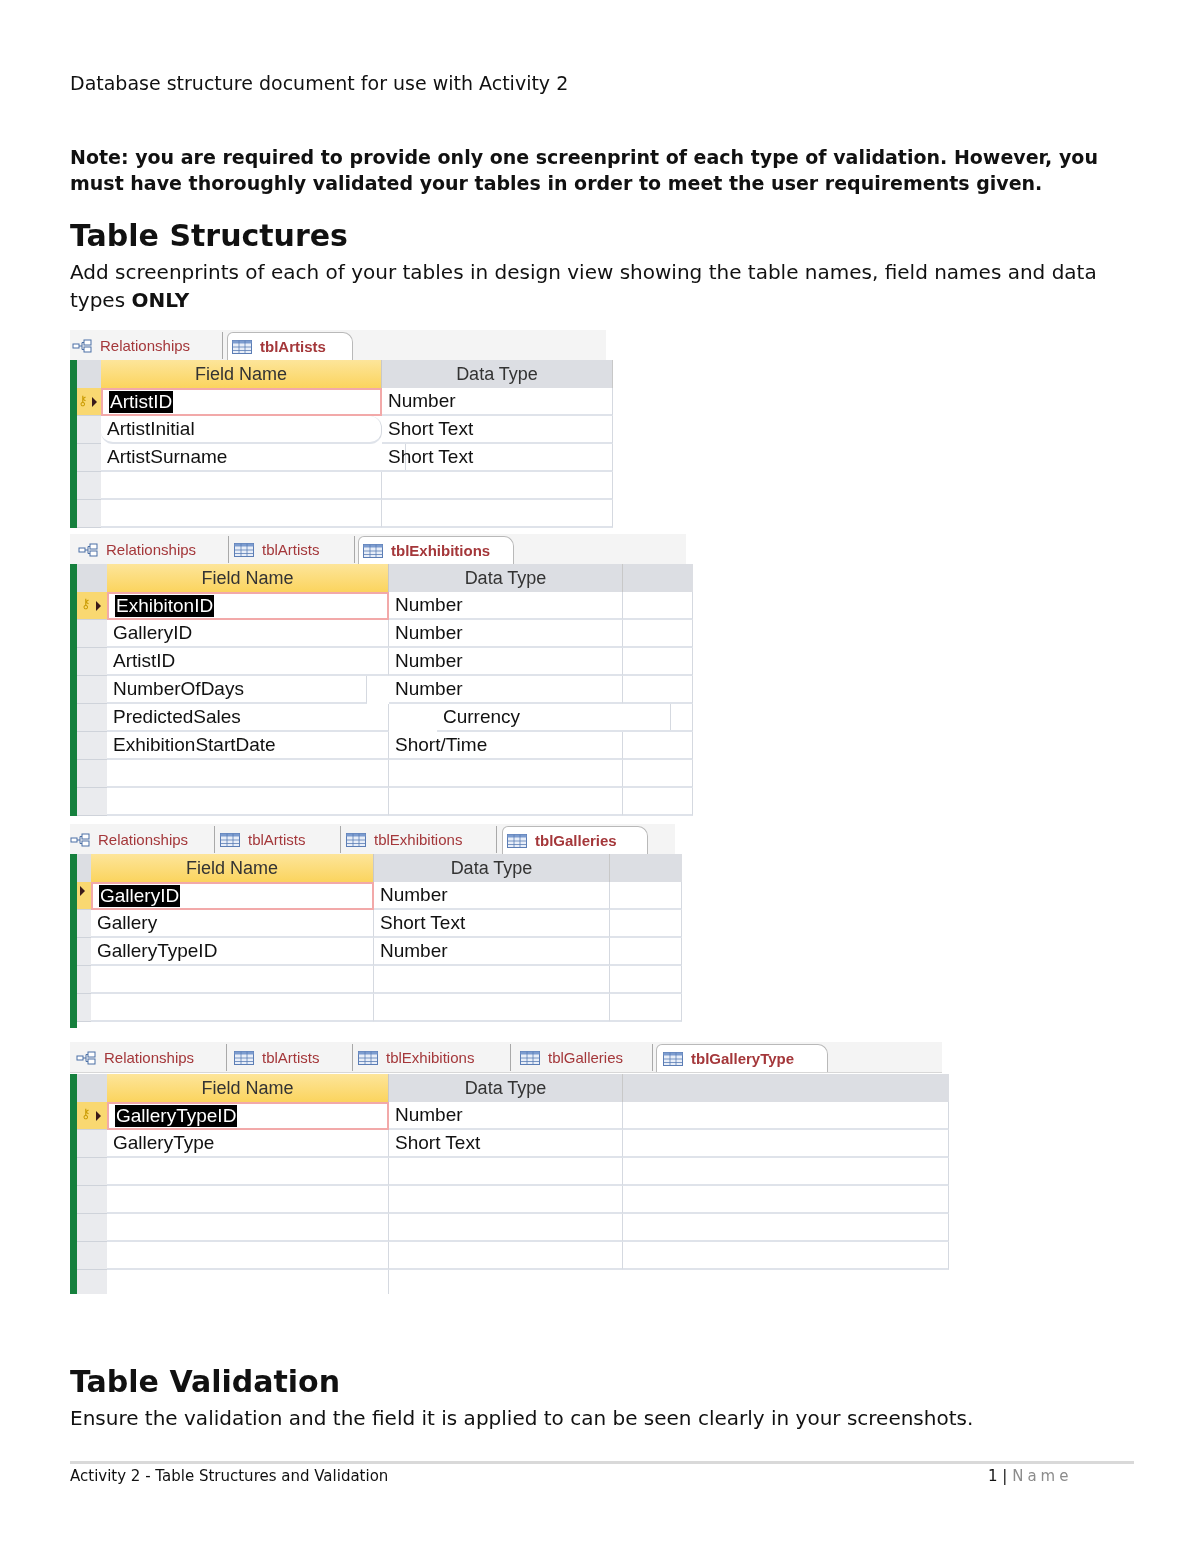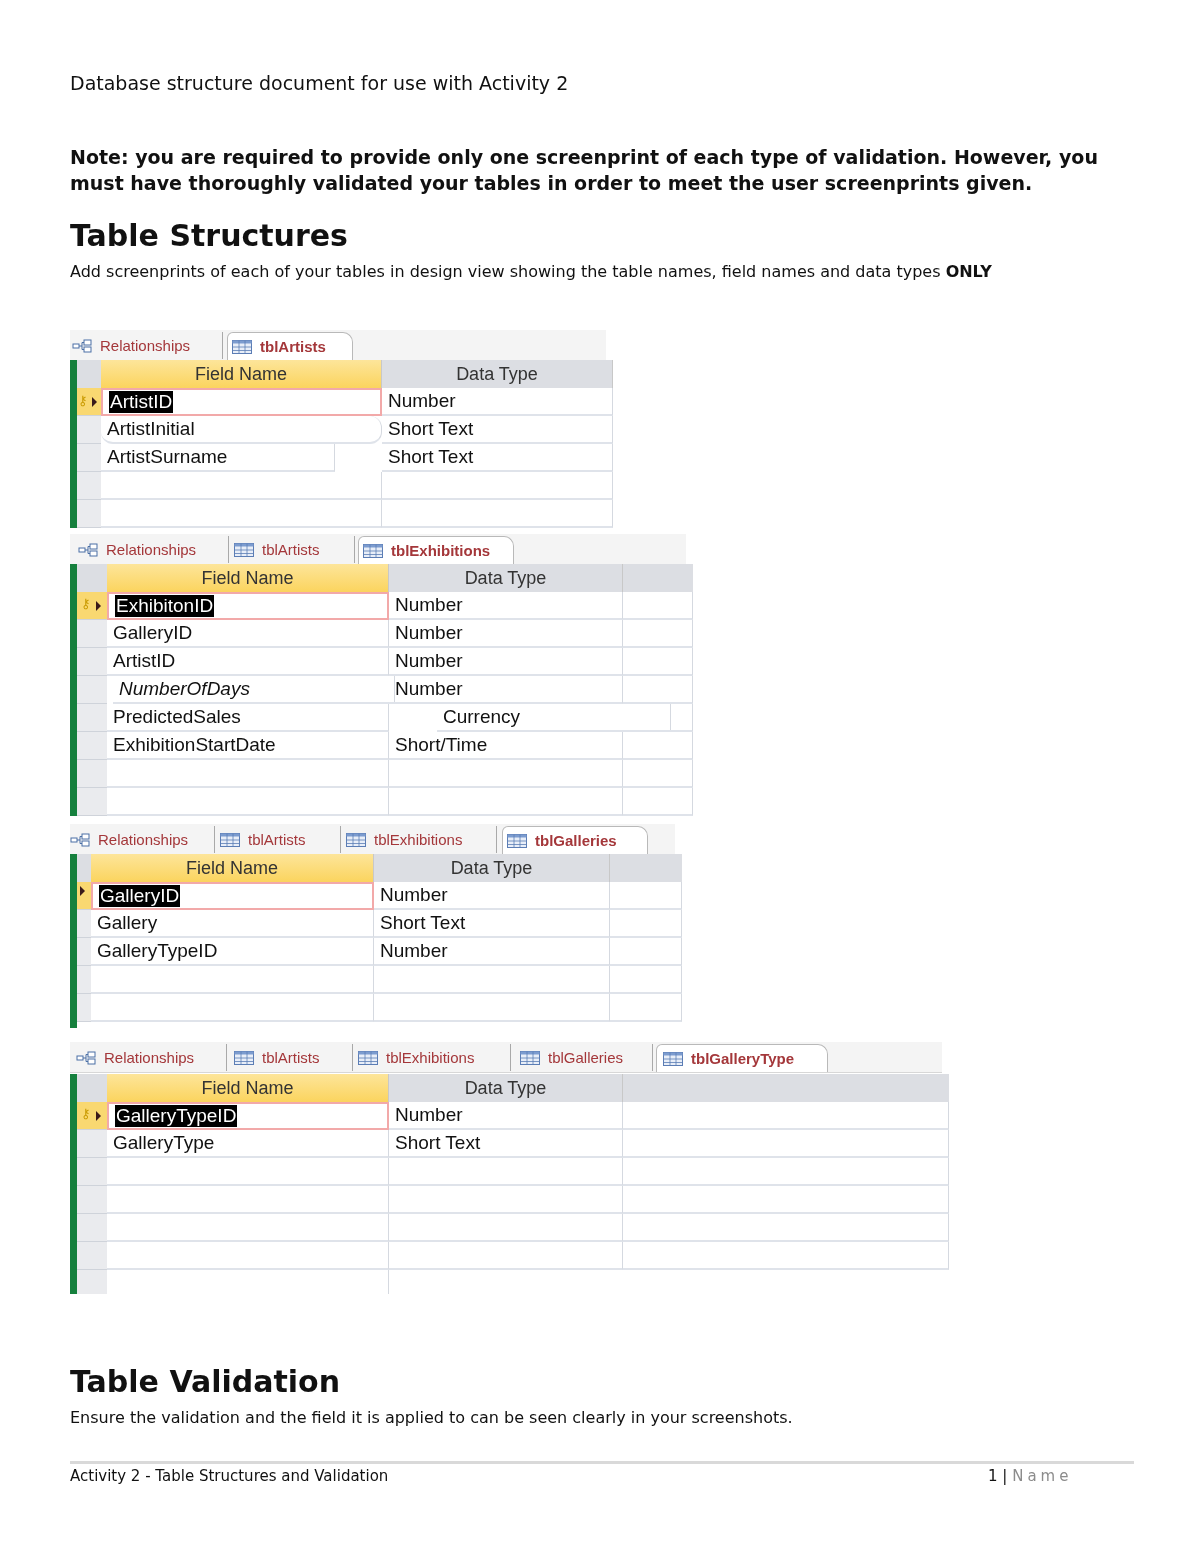--- a/index.html
+++ b/index.html
@@ -2,21 +2,21 @@
 <html><head>
 <meta charset="utf-8">
 <style>
   html, body { margin:0; padding:0; background:#ffffff; }
   body { width:1200px; height:1553px; position:relative; overflow:hidden;
          font-family:"DejaVu Sans", sans-serif; color:#111; }
   .abs { position:absolute; }
   .doc-title { left:70px; top:72px; font-size:19px; }
   .note { left:70px; top:144px; width:1080px; font-size:19px; font-weight:bold; line-height:26px; }
   .h1 { font-size:30px; font-weight:bold; left:70px; }
-  .para { font-size:16px; left:70px; width:1080px; line-height:28px; }
+  .para { font-size:20px; left:70px; width:1080px; line-height:28px; }
   .para b { font-weight:bold; }
 
   
   .acc { position:absolute; font-family:"Liberation Sans", sans-serif; }
   .tabstrip { position:absolute; left:0; top:0; height:30px; background:#f4f4f4; border-bottom:1px solid #d7d7d7; }
   .tab { position:absolute; top:2px; height:27px; display:flex; align-items:center; font-size:15px; color:#a4373a; }
   .tab .tico { width:20px; height:14px; margin-right:8px; }
   .tab.active { background:#fff; border:1px solid #b9b9b9; border-bottom:none; border-radius:6px 10px 0 0; font-weight:bold; }
   .tab.inactive { border-right:1px solid #a9a9a9; }
   .grid { position:absolute; left:0; border-left:7px solid #15803d; }
@@ -36,21 +36,21 @@
 
   .footer-rule { left:70px; top:1461px; width:1064px; height:3px; background:#d9d9d9; }
   .footer-left { left:70px; top:1467px; font-size:15px; }
   .footer-right { left:988px; top:1467px; font-size:15px; }
   .footer-right .pg { color:#8c8c8c; letter-spacing:4px; }
 </style>
 </head>
 <body>
 
 <div class="abs doc-title">Database structure document for use with Activity 2</div>
-<div class="abs note">Note: you are required to provide only one screenprint of each type of validation. However, you must have thoroughly validated your tables in order to meet the user screenprints given.</div>
+<div class="abs note">Note: you are required to provide only one screenprint of each type of validation. However, you must have thoroughly validated your tables in order to meet the user requirements given.</div>
 
 <div class="abs h1" style="top:218px;">Table Structures</div>
 <div class="abs para" style="top:258px;"><span>Add screenprints of each of your tables in design view showing the table names, field names and data types </span><b>ONLY</b></div>
 
 <svg width="0" height="0" style="position:absolute">
   <defs>
     <symbol id="relico" viewBox="0 0 20 14">
       <rect x="1" y="5" width="6" height="4" fill="#fff" stroke="#4a6fa5"></rect>
       <rect x="12" y="1" width="7" height="5" fill="#fff" stroke="#4a6fa5"></rect>
       <rect x="12" y="8" width="7" height="5" fill="#fff" stroke="#4a6fa5"></rect>
@@ -91,21 +91,21 @@
     <div class="cell focus" style="left:24px; top:28px; width:281px;">
         <span class="hl">ArtistID</span>
       </div>
     <div class="cell" style="left:305px; top:28px; width:231px;">Number</div>
 
     <div class="selector" style="top:56px; width:24px; height:28px;"></div>
     <div class="cell" style="left:24px; top:56px; width:281px;border-radius:12px;">ArtistInitial</div>
     <div class="cell" style="left:305px; top:56px; width:231px;">Short Text</div>
 
     <div class="selector" style="top:84px; width:24px; height:28px;"></div>
-    <div class="cell" style="left:24px; top:84px; width:234px;">ArtistSurname</div>
+    <div class="cell" style="left:24px; top:84px; width:305px;">ArtistSurname</div>
     <div class="cell" style="left:305px; top:84px; width:231px;">Short Text</div>
 
     <div class="selector" style="top:112px; width:24px; height:28px;"></div>
     <div class="cell" style="left:24px; top:112px; width:281px;"></div>
     <div class="cell" style="left:305px; top:112px; width:231px;"></div>
 
     <div class="selector" style="top:140px; width:24px; height:28px;"></div>
     <div class="cell" style="left:24px; top:140px; width:281px;"></div>
     <div class="cell" style="left:305px; top:140px; width:231px;"></div>
   </div>
@@ -152,21 +152,21 @@
     <div class="cell" style="left:30px; top:56px; width:282px;">GalleryID</div>
     <div class="cell" style="left:312px; top:56px; width:234px;">Number</div>
     <div class="cell" style="left:546px; top:56px; width:70px;"></div>
 
     <div class="selector" style="top:84px; width:30px; height:28px;"></div>
     <div class="cell" style="left:30px; top:84px; width:282px;">ArtistID</div>
     <div class="cell" style="left:312px; top:84px; width:234px;">Number</div>
     <div class="cell" style="left:546px; top:84px; width:70px;"></div>
 
     <div class="selector" style="top:112px; width:30px; height:28px;"></div>
-    <div class="cell" style="left:36px; top:112px; width:282px;font-style:italic;">NumberOfDays</div>
+    <div class="cell" style="left:30px; top:112px; width:260px;">NumberOfDays</div>
     <div class="cell" style="left:312px; top:112px; width:234px;">Number</div>
     <div class="cell" style="left:546px; top:112px; width:70px;"></div>
 
     <div class="selector" style="top:140px; width:30px; height:28px;"></div>
     <div class="cell" style="left:30px; top:140px; width:282px;">PredictedSales</div>
     <div class="cell" style="left:312px; top:140px; width:234px;margin-left:48px;">Currency</div>
     <div class="cell" style="left:546px; top:140px; width:70px;"></div>
 
     <div class="selector" style="top:168px; width:30px; height:28px;"></div>
     <div class="cell" style="left:30px; top:168px; width:282px;">ExhibitionStartDate</div>

